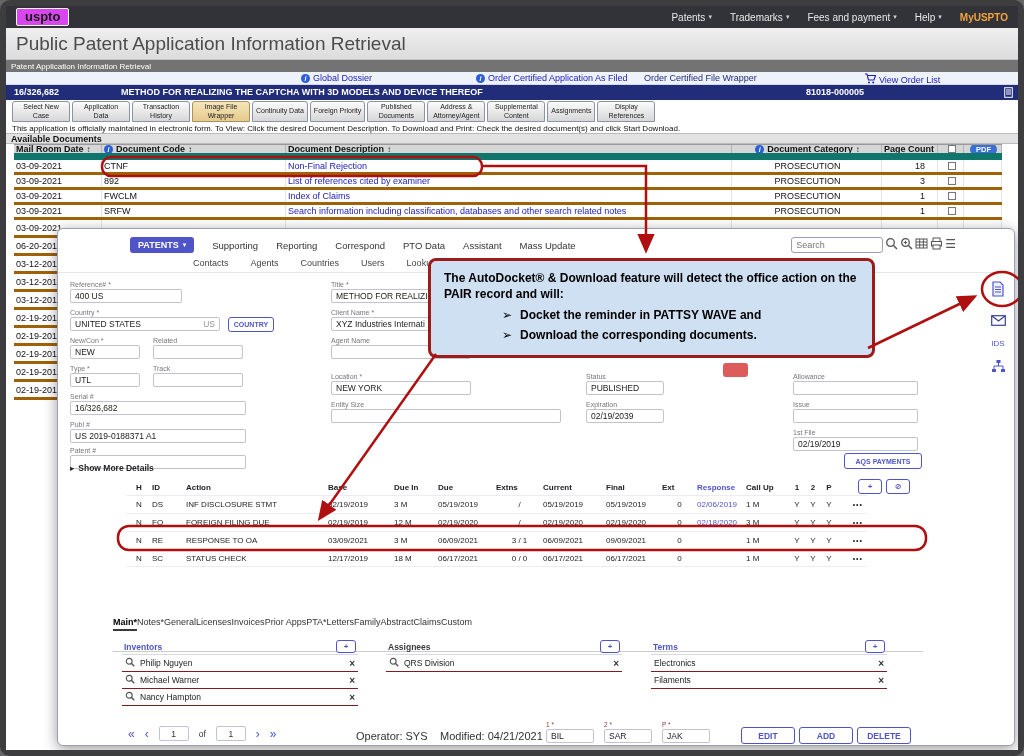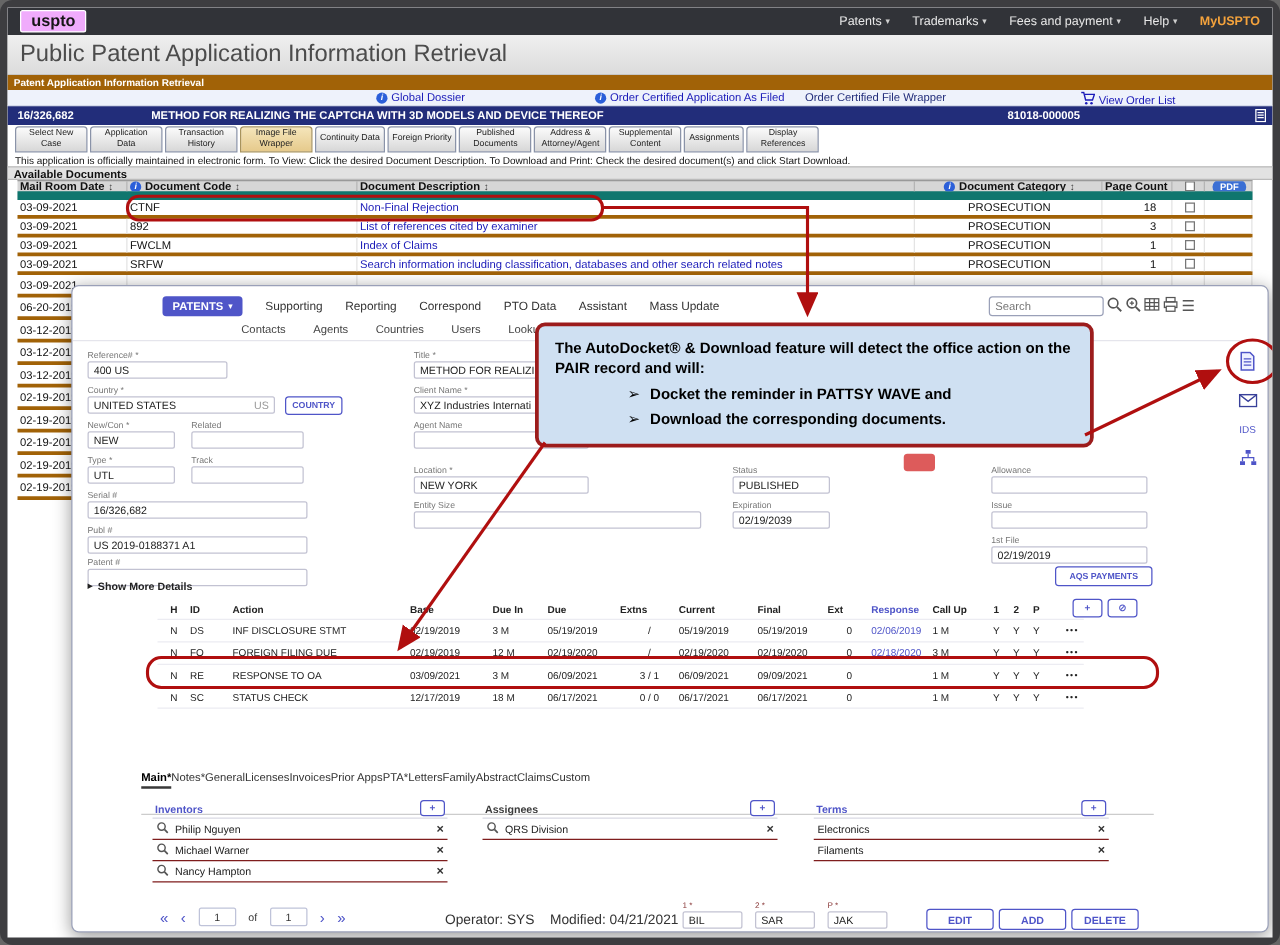--- a/index.html
+++ b/index.html
@@ -3,29 +3,29 @@
 <meta charset="utf-8">
 <style>
   *{margin:0;padding:0;box-sizing:border-box}
   body{font-family:"Liberation Sans","DejaVu Sans",sans-serif;background:#666;}
   .canvas{position:relative;width:1024px;height:756px;background:#3d3d40;border-radius:10px;overflow:hidden;margin:0 auto}
   .screen{position:absolute;left:6px;top:6px;width:1012px;height:744px;background:#fff;overflow:hidden}
   .abs{position:absolute}
 
   
   .topbar{position:absolute;left:0;top:0;width:100%;height:22px;background:#313338;display:flex;align-items:center;padding:0 10px;color:#e8e8e8}
-  .logo{background:#f0abfc;border:1px solid #fff;color:#161616;font-weight:bold;font-size:13px;padding:0 8px;border-radius:2px;line-height:16px}
+  .logo{background:#d946ef;border:1px solid #fff;color:#161616;font-weight:bold;font-size:13px;padding:0 8px;border-radius:2px;line-height:16px}
   .topnav{margin-left:auto;display:flex;gap:18px;font-size:10px;align-items:center}
   .tn{display:flex;align-items:center;gap:3px;cursor:default}
   .caret{font-size:7px;color:#cfcfcf}
   .myuspto{color:#f5a33c;font-weight:bold}
 
   
   .phdr{position:absolute;left:0;top:22px;width:100%;height:32px;background:linear-gradient(#efefef,#dcdcdc);color:#4c4c4c;font-size:19px;display:flex;align-items:center;padding-left:10px;border-bottom:1px solid #c6c6c6}
-  .strip{position:absolute;left:0;top:54px;width:100%;height:12px;background:#a16207;color:#fff;font-size:8px;font-weight:bold;display:flex;align-items:center;padding-left:5px}
+  .strip{position:absolute;left:0;top:54px;width:100%;height:12px;background:#737373;color:#fff;font-size:8px;font-weight:normal;display:flex;align-items:center;padding-left:5px}
   .qlinks{position:absolute;left:0;top:66px;width:100%;height:13px;background:#eef2fb;border-bottom:1px solid #d4daea;font-size:9px}
   .ql{position:absolute;top:1px;display:flex;align-items:center;gap:3px;color:#1a1ab8;white-space:nowrap}
   .ql.navy{color:#222d7a}
   .info{width:9px;height:9px;min-width:9px;border-radius:50%;background:#2b5fd9;color:#fff;font-size:7px;font-style:italic;font-weight:bold;display:inline-flex;align-items:center;justify-content:center}
   .casebar{position:absolute;left:0;top:79px;width:100%;height:15px;background:#222d7a;color:#fff;font-size:9px;font-weight:bold}
   .ptabs{position:absolute;left:6px;top:95px;display:flex;gap:2px;align-items:stretch;height:21px}
   .ptab{background:linear-gradient(#fbfbfb,#d7d7d7);border:1px solid #8a93a8;border-radius:3px 3px 0 0;font-size:7px;line-height:1.15;text-align:center;padding:1px 3px;display:flex;align-items:center;justify-content:center;color:#222;max-width:58px}
   .ptab.active{background:linear-gradient(#f5e5ba,#e6ca8c);border-color:#a8935c}
   .notice{position:absolute;left:6px;top:118px;font-size:8px;color:#111;white-space:nowrap}
   .availband{position:absolute;left:0;top:127px;width:100%;height:11px;background:#e2e2e2;border-top:1px solid #bbb;border-bottom:1px solid #bbb;font-size:9px;font-weight:bold;color:#111;display:flex;align-items:center;padding-left:5px}
@@ -42,21 +42,21 @@
   .cpg{justify-content:flex-end;padding-right:12px}
   .ccb{justify-content:center}
   .cb{width:8px;height:8px;border:1px solid #777;background:#fff;display:inline-block}
   .pdfbtn{background:#3b6fd4;color:#fff;font-weight:bold;font-size:7.5px;border-radius:7px;padding:1px 6px;display:inline-flex;align-items:center}
   .prow.mr{height:18px}
 
   
   .pw{position:absolute;left:51px;top:222px;width:958px;height:518px;background:#fff;border:1px solid #9aa0b8;border-radius:6px;box-shadow:0 3px 14px rgba(0,0,0,.4);z-index:10;overflow:hidden}
   .wnav{position:absolute;left:0;top:4px;width:100%;height:24px;display:flex;align-items:center;padding-left:72px;gap:18px;font-size:9.5px;color:#333}
   .patbtn{background:#4f55c8;color:#fff;font-weight:bold;font-size:9px;border-radius:3px;padding:3px 8px;display:flex;gap:4px;align-items:center}
-  .sright{margin-left:auto;margin-right:58px;display:flex;align-items:center;gap:2px}
+  .sright{margin-left:auto;margin-right:58px;display:flex;gap:2px}
   .searchbox{width:92px;height:16px;border:1px solid #9aa0b8;border-radius:3px;font-size:9px;padding:0 4px;color:#333;outline:none;font-family:inherit}
   .hamb{font-size:12px;color:#555}
   .wsub{position:absolute;left:0;top:29px;width:100%;height:15px;display:flex;gap:22px;padding-left:135px;font-size:9px;color:#444;border-bottom:1px solid #e5e5ec}
 
   .fg{position:absolute}
   .fl{font-size:7px;color:#777;margin-bottom:1px;white-space:nowrap}
   .fv{border:1px solid #c2c2d2;border-radius:2px;height:14px;font-size:8.5px;display:flex;align-items:center;padding:0 4px;background:#fff;color:#222;overflow:hidden;white-space:nowrap}
   .sfx{margin-left:auto;color:#999}
   .obtn{border:1px solid #4f55c8;color:#4f55c8;border-radius:3px;background:#fff;font-size:8px;display:flex;align-items:center;justify-content:center;font-weight:bold;cursor:pointer}
   .redpartial{position:absolute;left:665px;top:134px;width:25px;height:14px;background:#dd5b5b;border-radius:3px}

